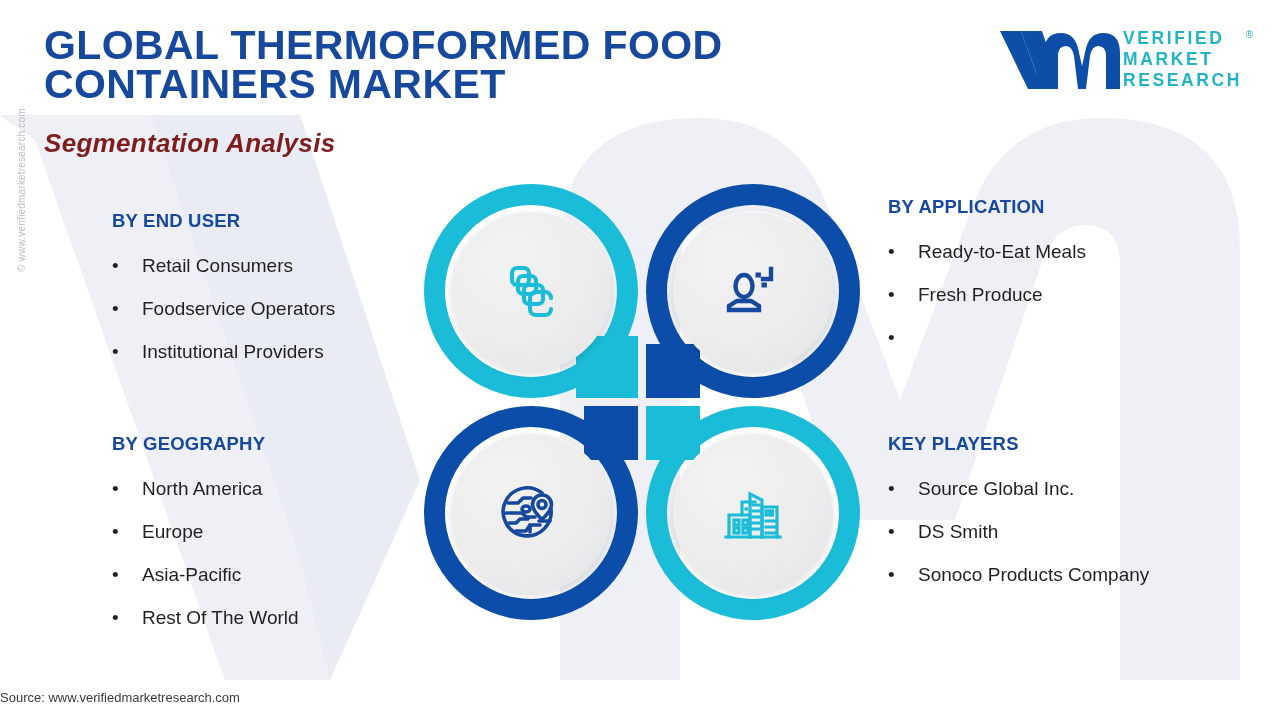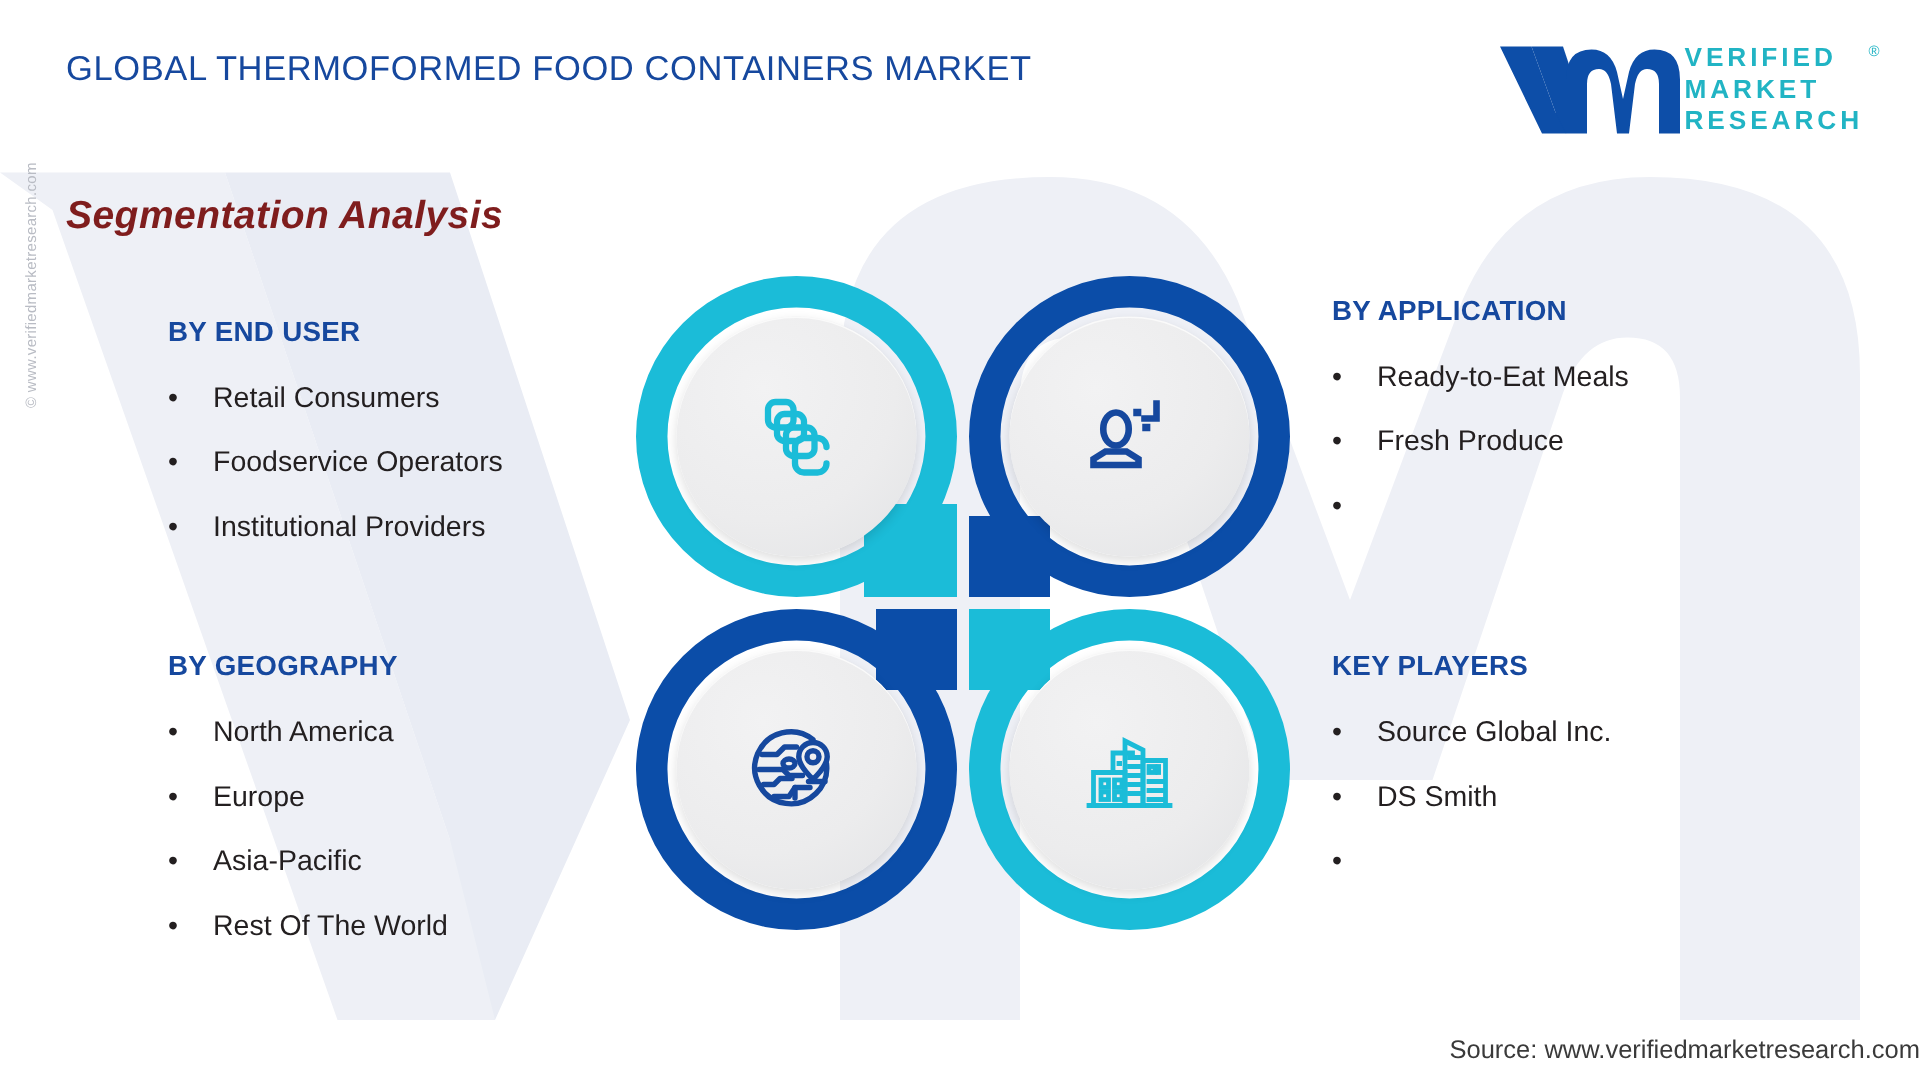--- a/index.html
+++ b/index.html
@@ -32,23 +32,23 @@
     width: 1280px;
     height: 115px;
     z-index: 5;
   }
 
   #page-title {
     position: absolute;
     left: 44px;
     top: 26px;
     width: 860px;
-    font-size: 23px;
+    font-size: 41px;
     line-height: 39px;
-    font-weight: normal;
+    font-weight: bold;
     color: #16489E;
     letter-spacing: 0.4px;
   }
 
   #subtitle {
     position: absolute;
     left: 44px;
     top: 128px;
     font-size: 26px;
     font-weight: bold;
@@ -170,22 +170,22 @@
   #quad-tr { left: 222px; top: 0; }
   #quad-bl { left: 0;   top: 222px; }
   #quad-br { left: 222px; top: 222px; }
 
   
   #footer-source {
     position: absolute;
     left: 0;
     top: 690px;
     width: 1280px;
-    text-align: right;
-    font-size: 17px;
+    text-align: left;
+    font-size: 13px;
     color: #3a3a3a;
     z-index: 5;
   }
 </style>
 </head>
 <body>
 
 <svg id="bg-watermark" viewBox="0 0 1280 720" preserveAspectRatio="none" aria-hidden="true">
 
   <path d="M 0 115 L 150 115 L 300 560 L 330 560 L 330 680 L 225 680 L 35 140 Z" fill="#eef0f6"></path>
@@ -288,20 +288,21 @@
     <li>
         <span class="bullet-dot">•</span>
         <span>Source Global Inc.</span>
       </li>
     <li>
         <span class="bullet-dot">•</span>
         <span>DS Smith</span>
       </li>
     <li>
         <span class="bullet-dot">•</span>
+        <span>Sonoco Products Company</span>
       </li>
   </ul>
 </div>
 
 <div id="cluster">
 
   <div class="quad" id="quad-tl">
     <svg class="ring" viewBox="0 0 214 214" aria-hidden="true">
       <path d="M 107 0 A 107 107 0 1 1 0 107 A 107 107 0 0 1 107 0 Z
                M 107 21 A 86 86 0 1 0 107 193 A 86 86 0 0 0 107 21 Z" fill="#1BBCD8" fill-rule="evenodd"></path>

